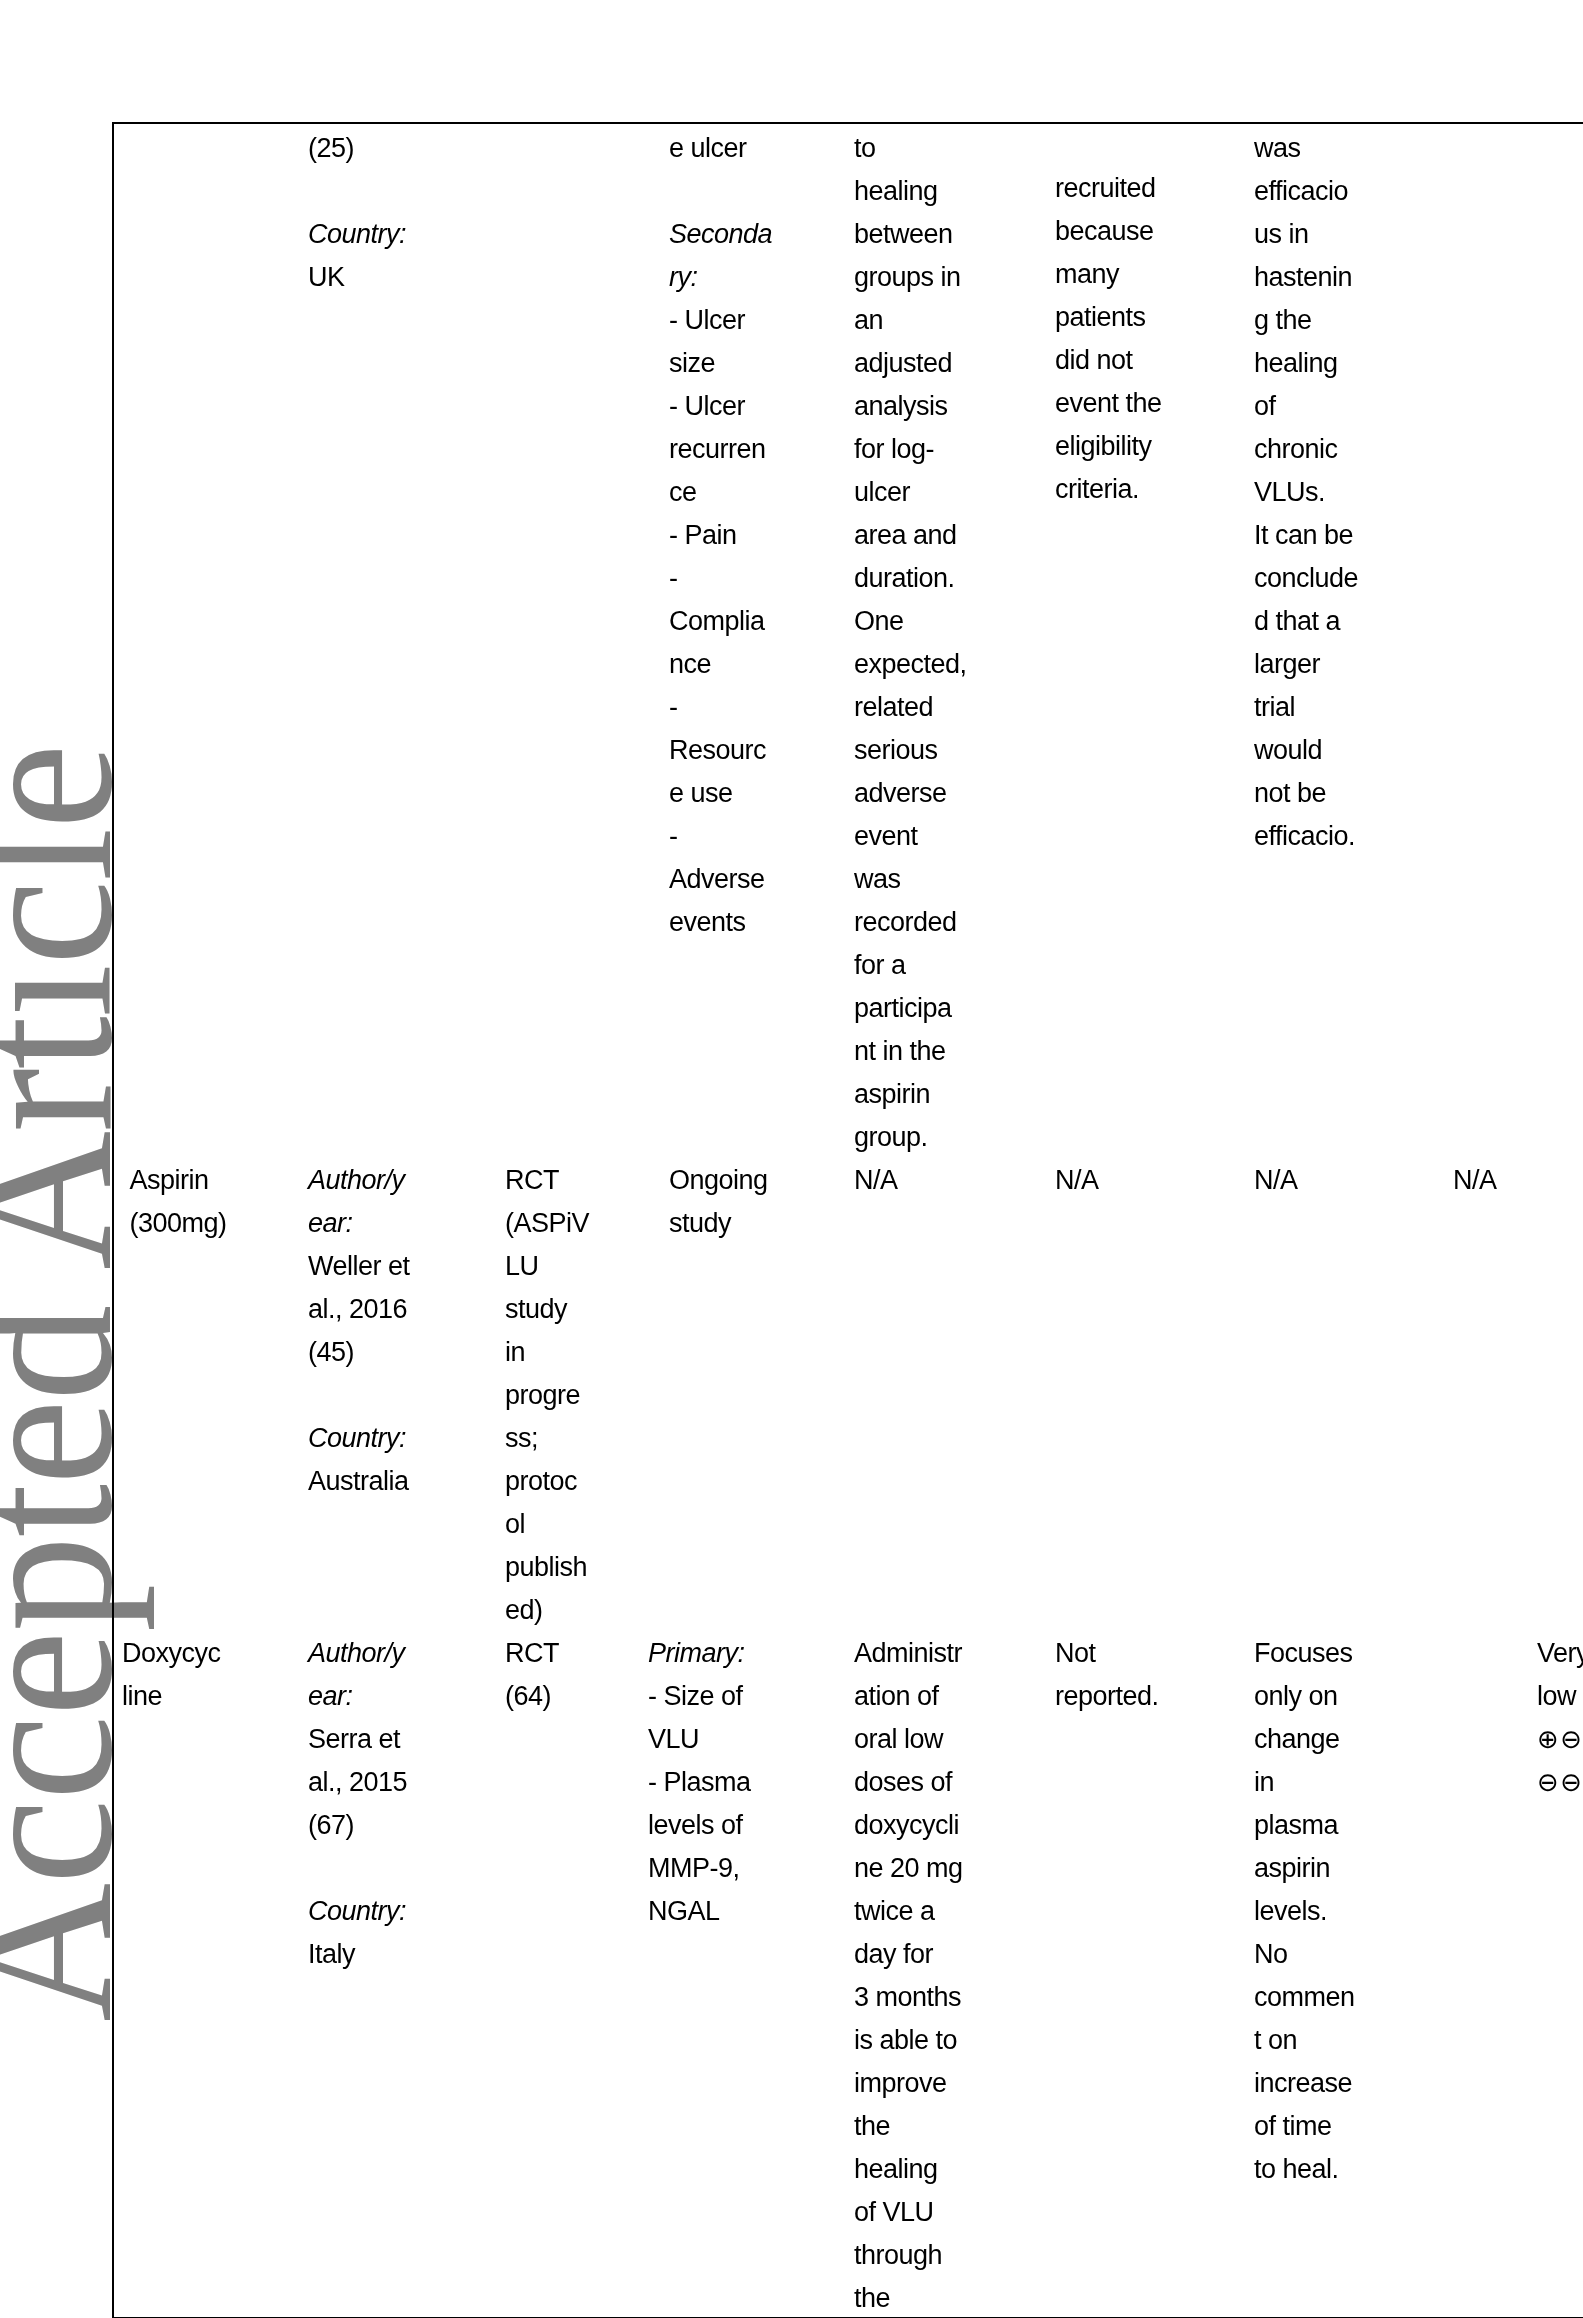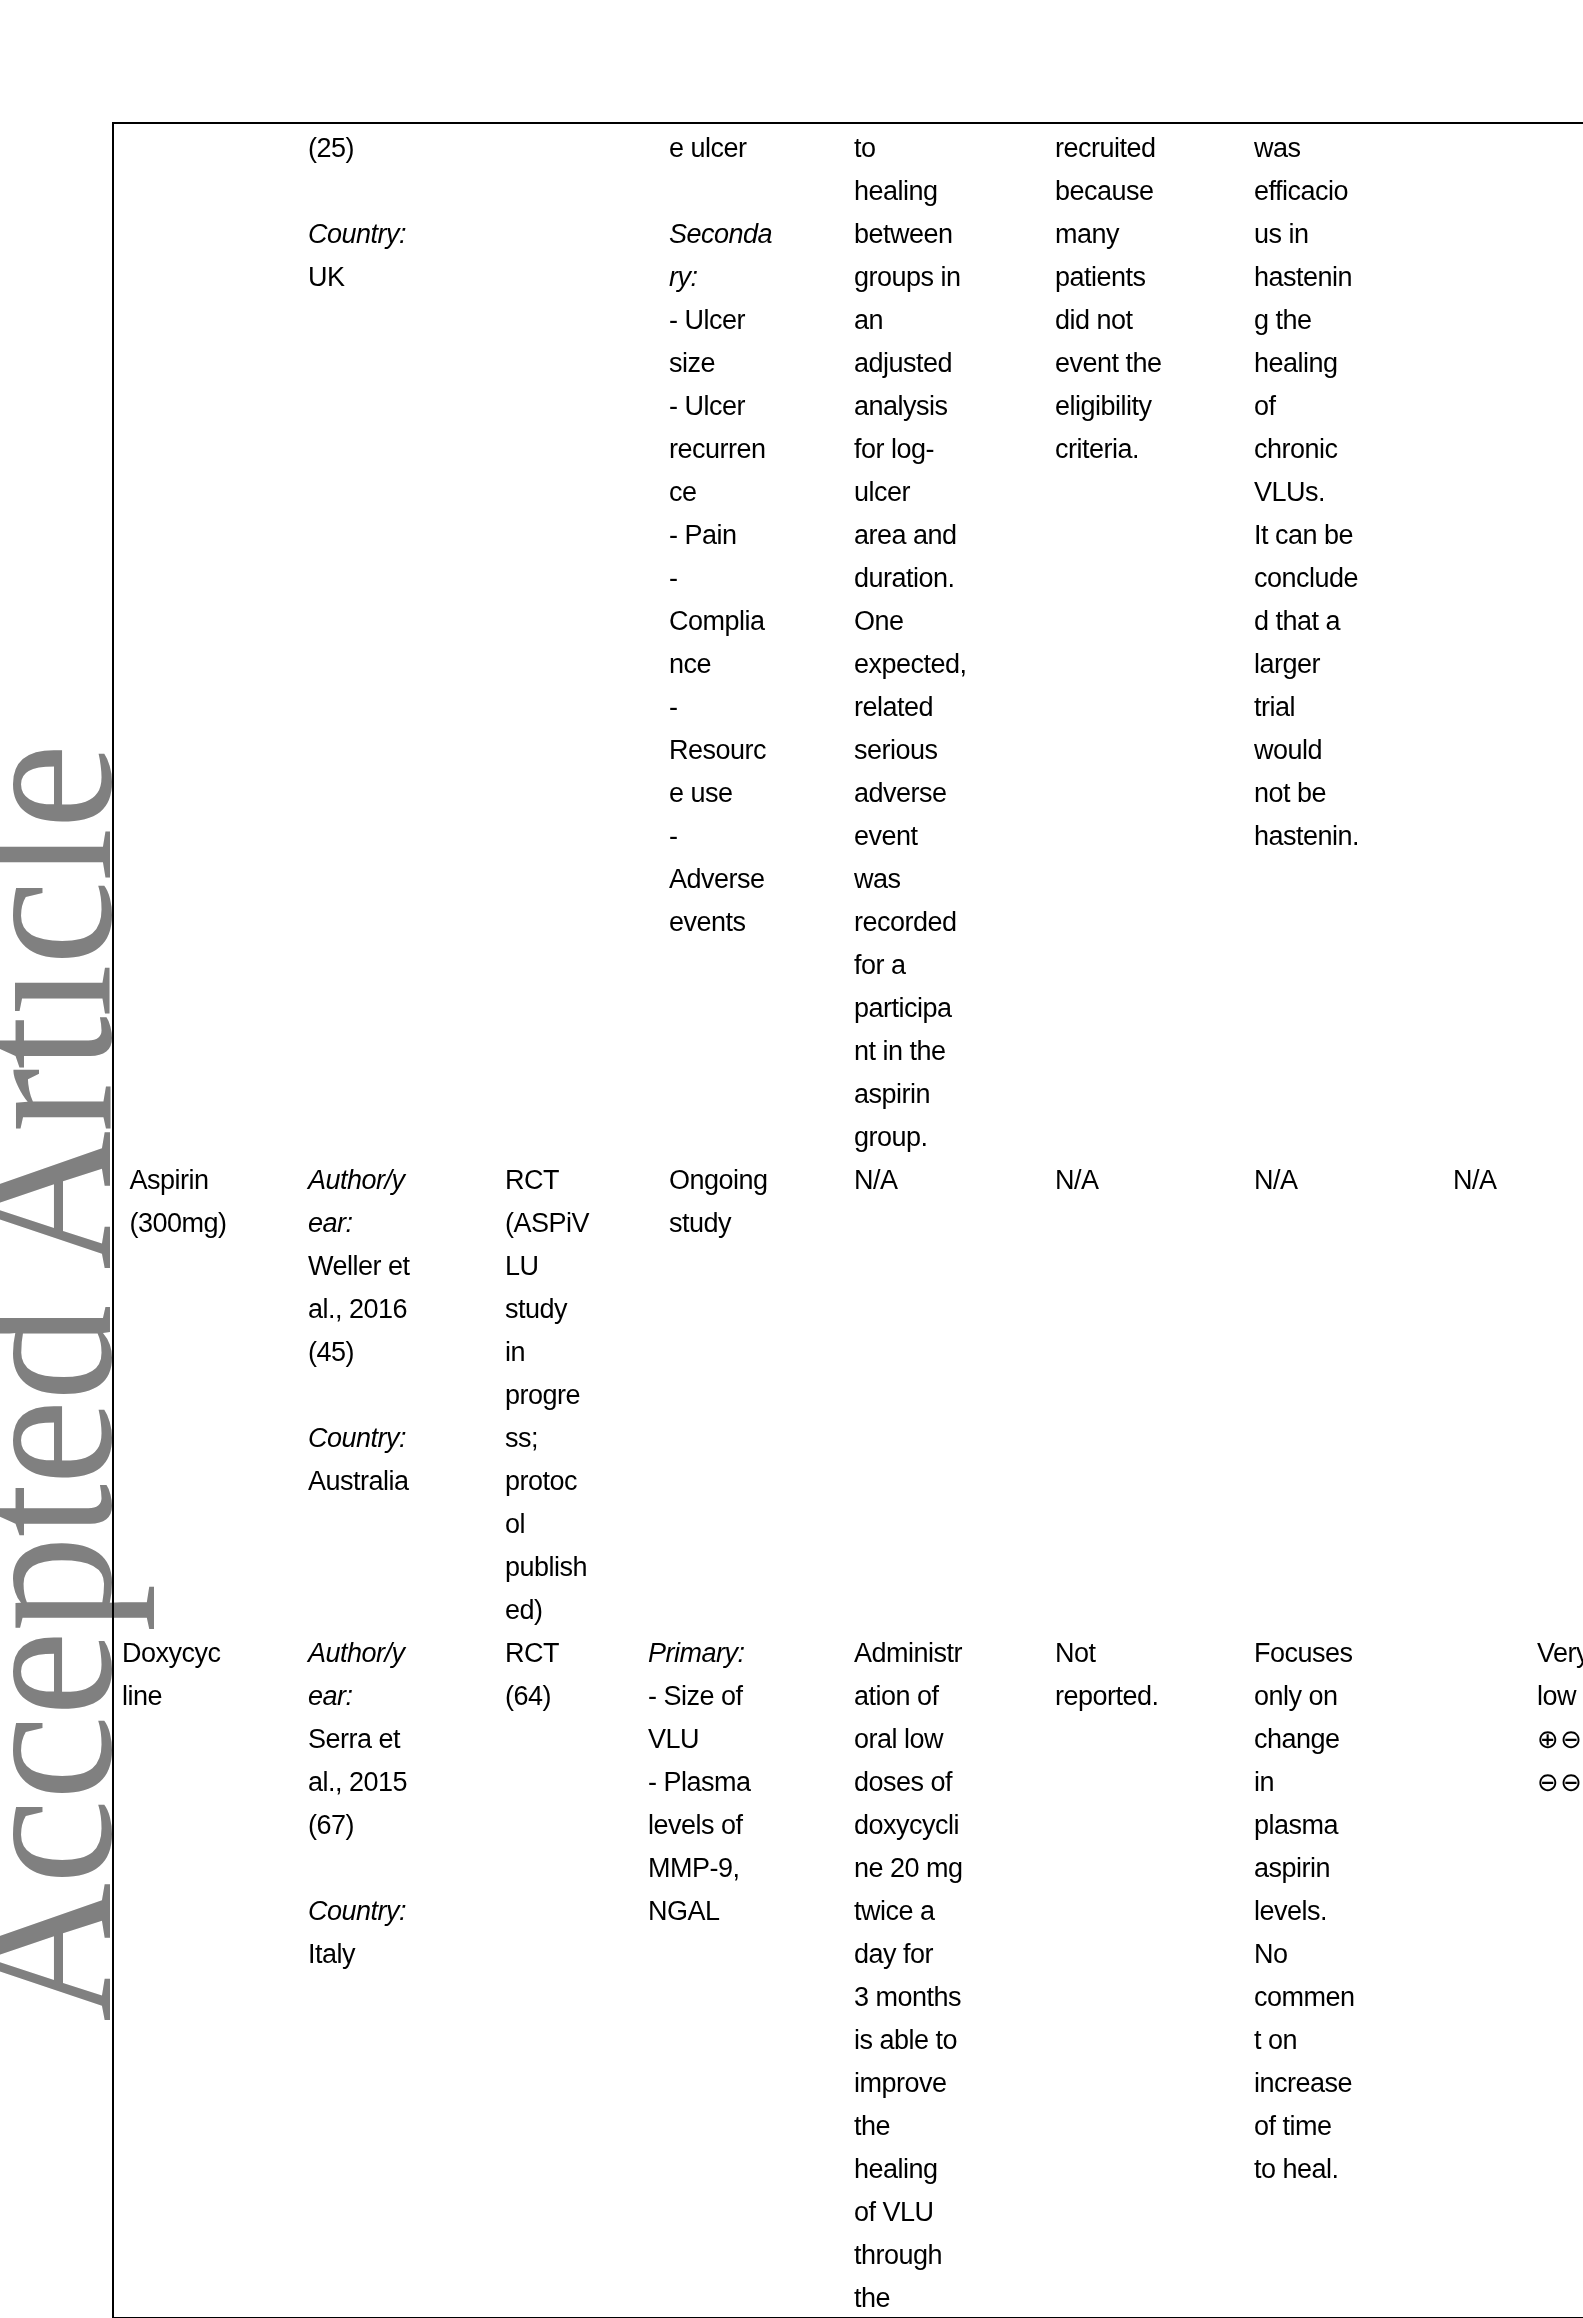--- a/index.html
+++ b/index.html
@@ -144,21 +144,21 @@
           <span class="line">adverse</span>
           <span class="line">event</span>
           <span class="line">was</span>
           <span class="line">recorded</span>
           <span class="line">for a</span>
           <span class="line">participa</span>
           <span class="line">nt in the</span>
           <span class="line">aspirin</span>
           <span class="line">group.</span>
         </div>
-        <div class="cell" style="left: 941px;">
+        <div class="cell" style="left: 941px; margin-top: 40px;">
           <span class="line">recruited</span>
           <span class="line">because</span>
           <span class="line">many</span>
           <span class="line">patients</span>
           <span class="line">did not</span>
           <span class="line">event the</span>
           <span class="line">eligibility</span>
           <span class="line">criteria.</span>
         </div>
         <div class="cell" style="left: 1140px;">
@@ -171,21 +171,21 @@
           <span class="line">of</span>
           <span class="line">chronic</span>
           <span class="line">VLUs.</span>
           <span class="line">It can be</span>
           <span class="line">conclude</span>
           <span class="line">d that a</span>
           <span class="line">larger</span>
           <span class="line">trial</span>
           <span class="line">would</span>
           <span class="line">not be</span>
-          <span class="line">hastenin.</span>
+          <span class="line">efficacio.</span>
         </div>
         <div class="cell" style="left: 1339px;"></div>
       </div>
     <div class="row" id="row-1" style="top: 1035px;">
         <div class="cell" style="left: 15.4px;">
           <span class="line">Aspirin</span>
           <span class="line">(300mg)</span>
         </div>
         <div class="cell" style="left: 194px;">
           <span class="line italic">Author/y</span>

